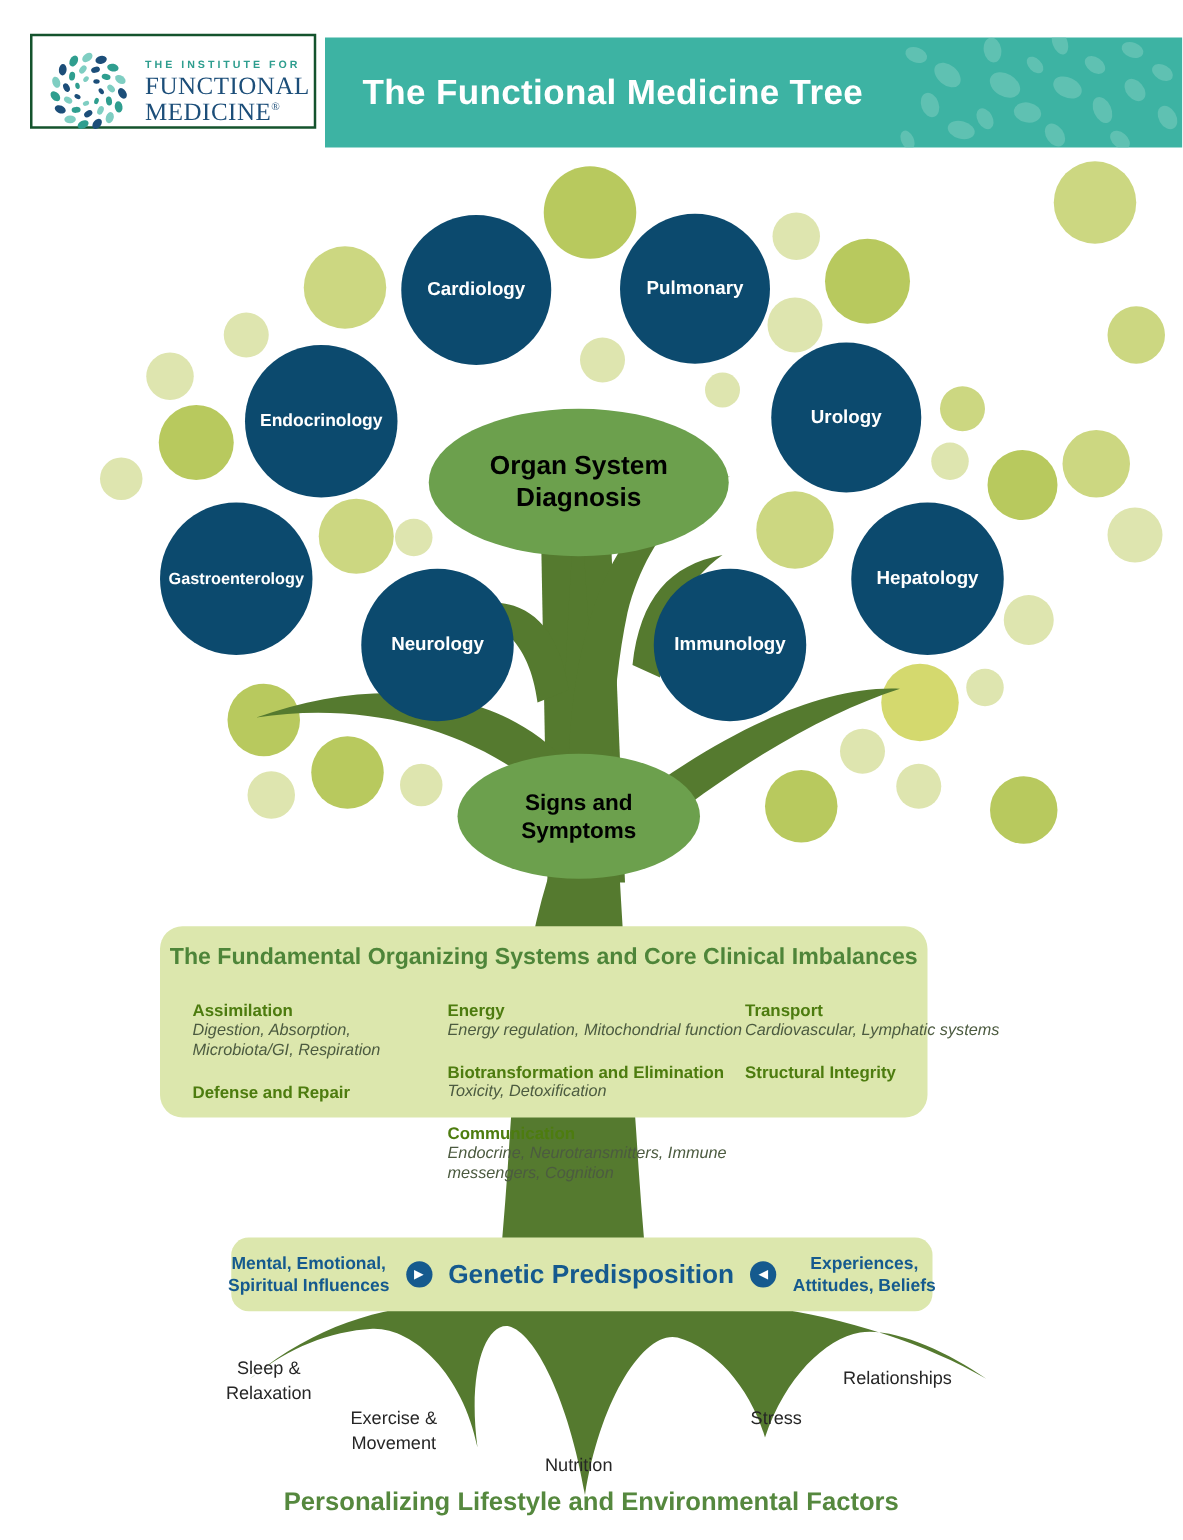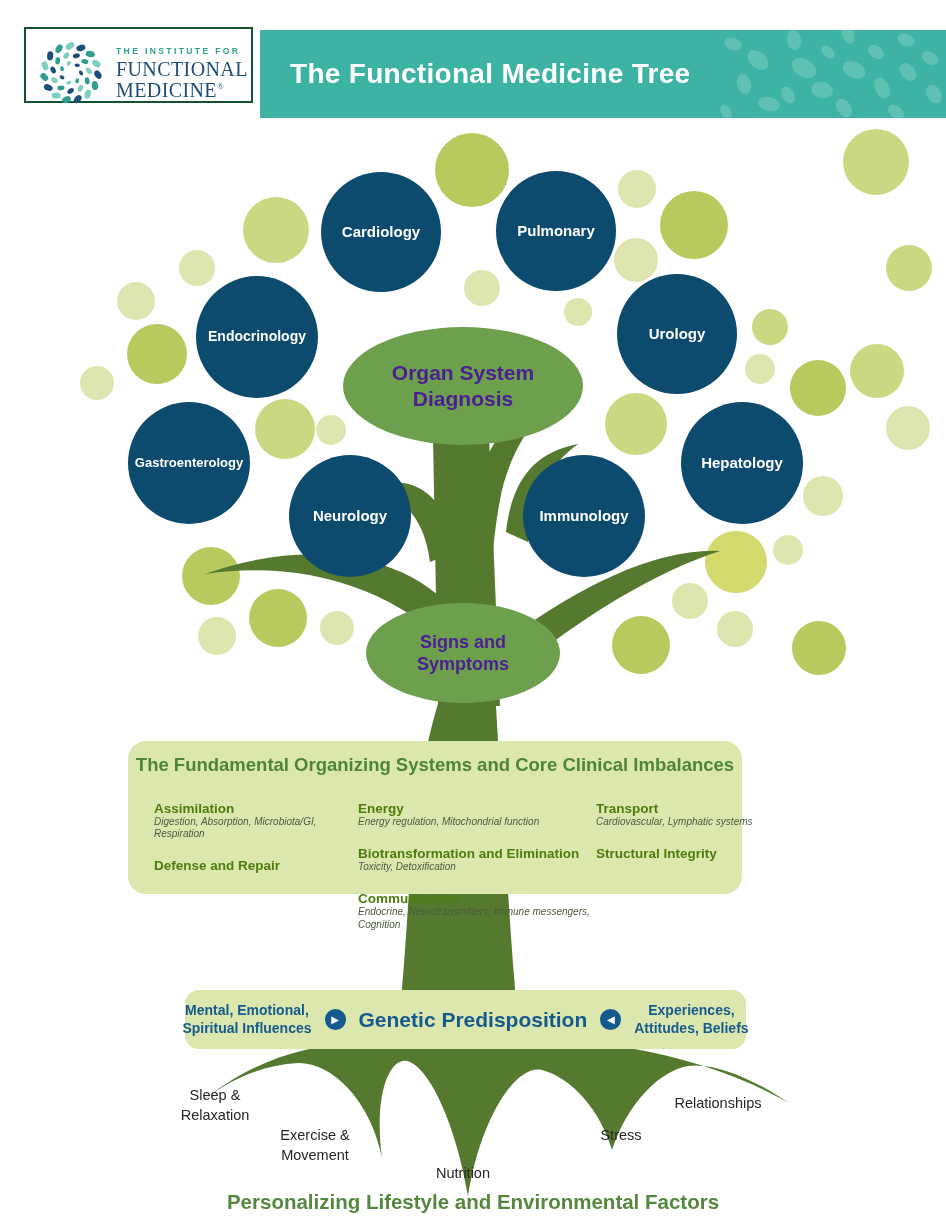--- a/index.html
+++ b/index.html
@@ -19,34 +19,34 @@
   .banner-title{position:absolute;left:30px;top:50%;transform:translateY(-50%);color:#ffffff;
     font-size:28px;font-weight:bold;letter-spacing:0.3px;white-space:nowrap;}
   .banner-dots{position:absolute;right:0;top:0;width:230px;height:88px;}
 
   
   #tree-svg{position:absolute;left:0;top:0;width:946px;height:1232px;}
 
   
   .spec-circle{position:absolute;border-radius:50%;background:#0c4a6e;color:#fff;font-weight:bold;
     display:flex;align-items:center;justify-content:center;text-align:center;line-height:1.1;}
-  .oval{position:absolute;border-radius:50%;background:#6ca04d;color:#4c1d95;font-weight:bold;
+  .oval{position:absolute;border-radius:50%;background:#6ca04d;color:#000000;font-weight:bold;
     display:flex;flex-direction:column;align-items:center;justify-content:center;
     text-align:center;line-height:1.25;}
 
   
   .sys-box{position:absolute;left:128px;top:741px;width:614px;height:153px;background:#dce7ad;
     border-radius:18px;box-sizing:border-box;}
   .sys-title{text-align:center;padding-top:13px;font-size:18.5px;font-weight:bold;color:#4e8539;}
   .sys-cols{display:flex;padding:7px 18px 0 26px;}
   .sys-col1{width:204px;flex:none;}
   .sys-col2{width:238px;flex:none;}
   .sys-col3{width:210px;flex:none;}
   .sys-head{color:#4d7c0f;font-weight:bold;font-size:13.5px;margin-top:18px;white-space:nowrap;}
-  .sys-body{color:#4c5b40;font-style:italic;font-size:10px;line-height:1.22;margin-bottom:2px;}
+  .sys-body{color:#4c5b40;font-style:italic;font-size:13px;line-height:1.22;margin-bottom:2px;}
 
   
   .ant-box{position:absolute;left:277px;top:917px;width:378px;height:56px;background:#dce7ad;
     border-radius:16px;display:flex;align-items:center;justify-content:center;}
   .ant-label{color:#4b7c31;font-size:19px;font-weight:bold;white-space:nowrap;}
   .gen-box{position:absolute;left:185px;top:990px;width:561px;height:59px;background:#dce7ad;
     border-radius:14px;display:flex;align-items:center;justify-content:center;gap:13px;}
   .gen-side{color:#155a8e;font-weight:bold;font-size:14px;text-align:center;line-height:1.25;white-space:nowrap;}
   .gen-center{color:#155a8e;font-weight:bold;font-size:21px;white-space:nowrap;}
   .gen-arrow{width:21px;height:21px;border-radius:50%;background:#155a8e;color:#fff;flex:none;

